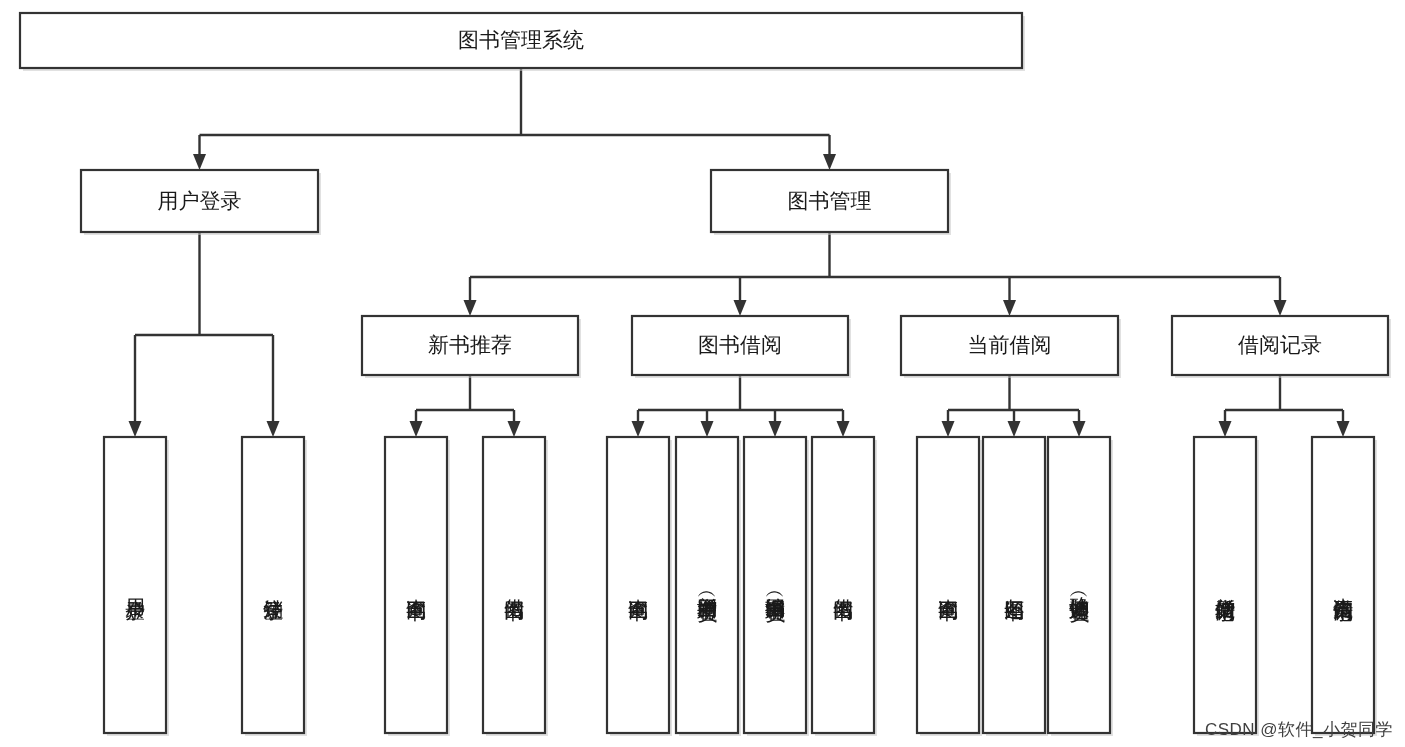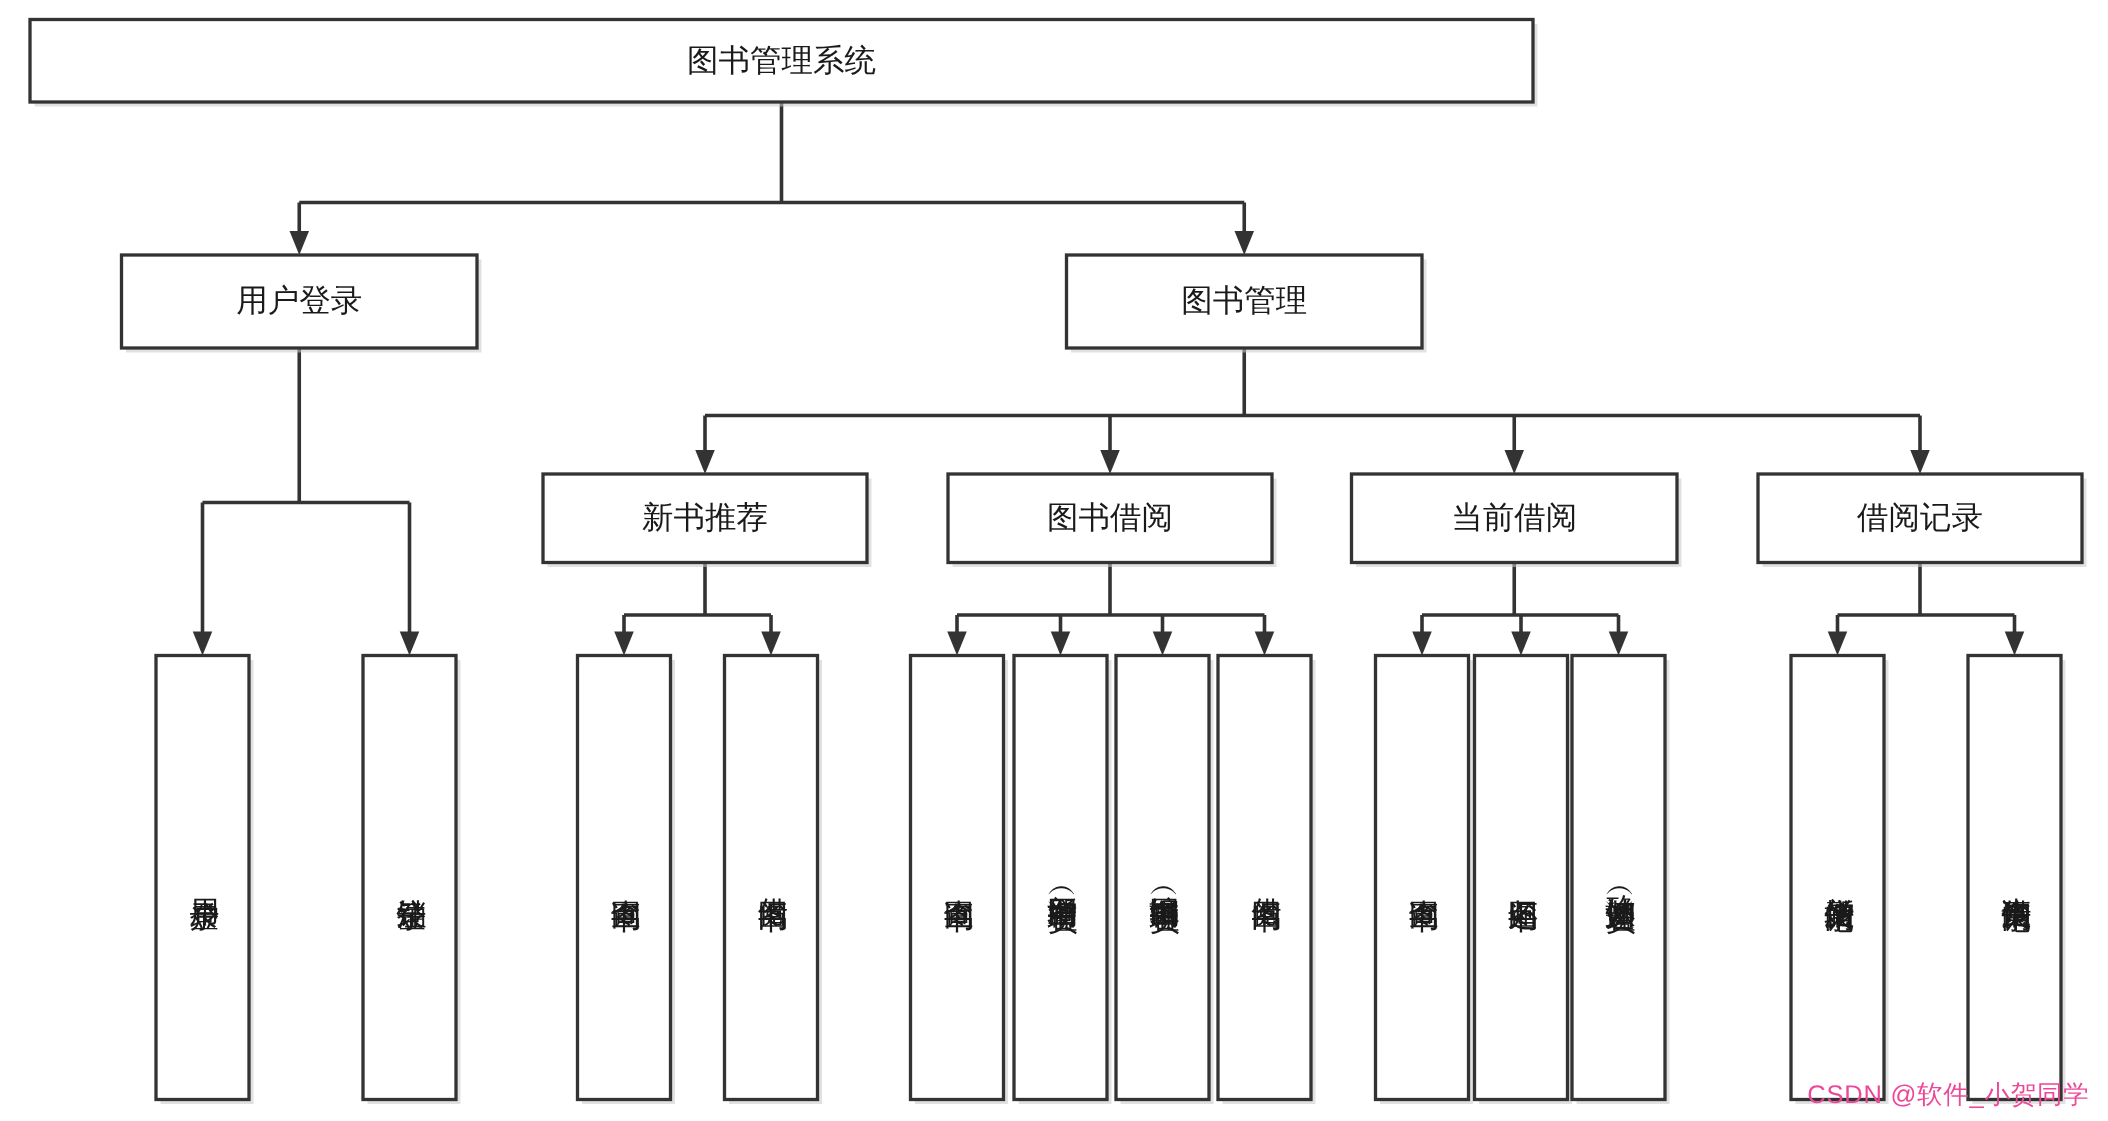--- a/index.html
+++ b/index.html
@@ -69,21 +69,21 @@
     letter-spacing: 1px;
     white-space: nowrap;
     text-align: center;
   }
   #watermark {
     position: absolute;
     right: 12px;
     bottom: 6px;
     font-family: "Liberation Sans", "DejaVu Sans", sans-serif;
     font-size: 17px;
-    color: #ec4899;
+    color: #404040;
     white-space: nowrap;
     letter-spacing: 0.5px;
   }
 </style>
 </head>
 <body>
 
 <div id="diagram-root">
   <svg id="flowchart" viewBox="0 0 1405 747">
     <g id="connector-layer">

